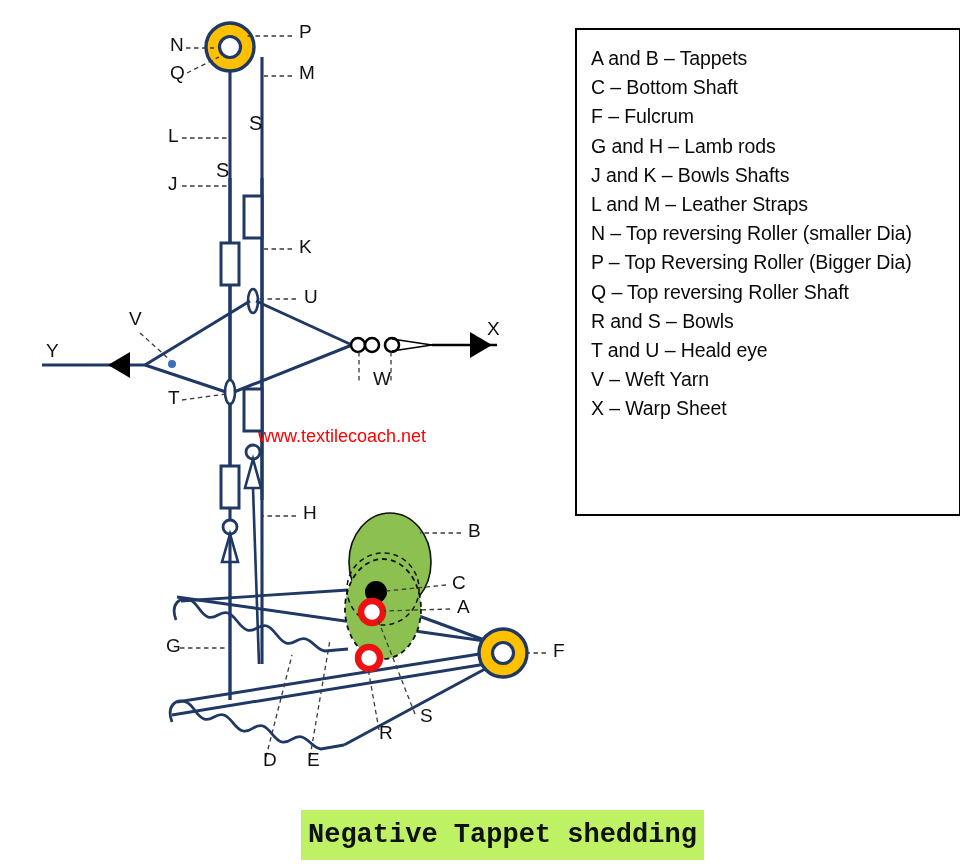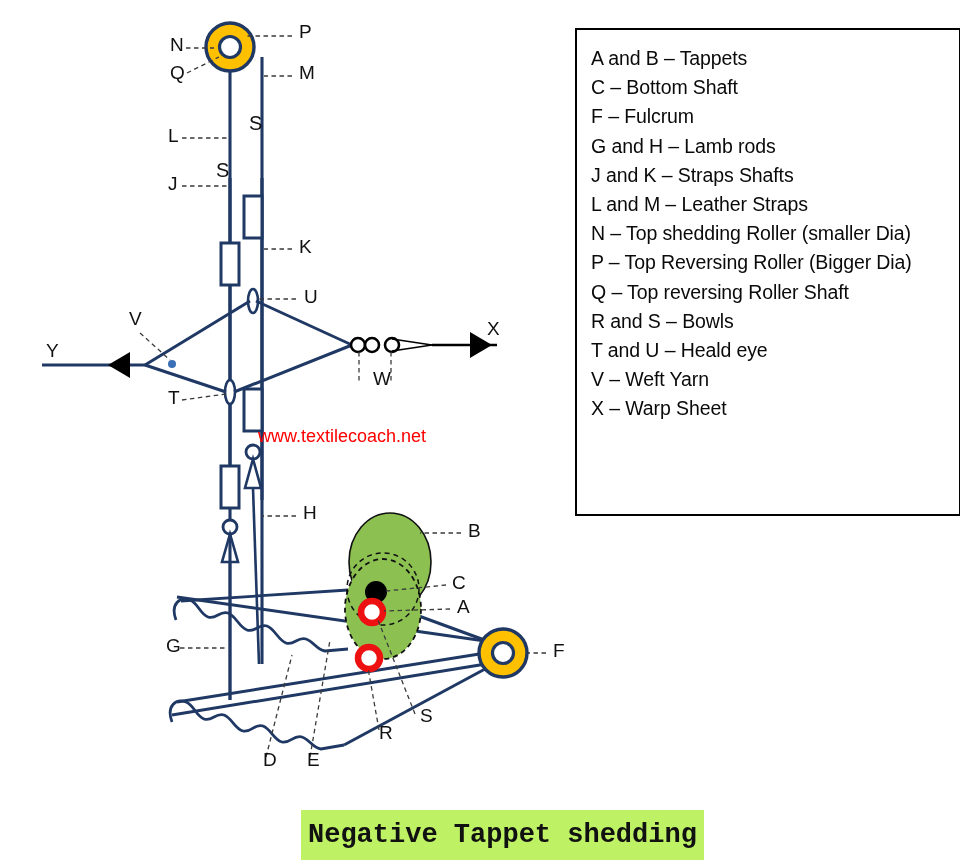--- a/index.html
+++ b/index.html
@@ -236,23 +236,23 @@
       <text class="lbl-s" x="249" y="130">S</text>
     </g>
 
   </svg>
 
   <div id="legend-panel">
     <div class="legend-item">A and B – Tappets</div>
     <div class="legend-item">C – Bottom Shaft</div>
     <div class="legend-item">F – Fulcrum</div>
     <div class="legend-item">G and H – Lamb rods</div>
-    <div class="legend-item">J and K – Straps Shafts</div>
+    <div class="legend-item">J and K – Bowls Shafts</div>
     <div class="legend-item">L and M – Leather Straps</div>
-    <div class="legend-item">N – Top shedding Roller (smaller Dia)</div>
+    <div class="legend-item">N – Top reversing Roller (smaller Dia)</div>
     <div class="legend-item">P – Top Reversing Roller (Bigger Dia)</div>
     <div class="legend-item">Q – Top reversing Roller Shaft</div>
     <div class="legend-item">R and S – Bowls</div>
     <div class="legend-item">T and U – Heald eye</div>
     <div class="legend-item">V – Weft Yarn</div>
     <div class="legend-item">X – Warp Sheet</div>
   </div>
 
   <div id="watermark">www.textilecoach.net</div>
 

